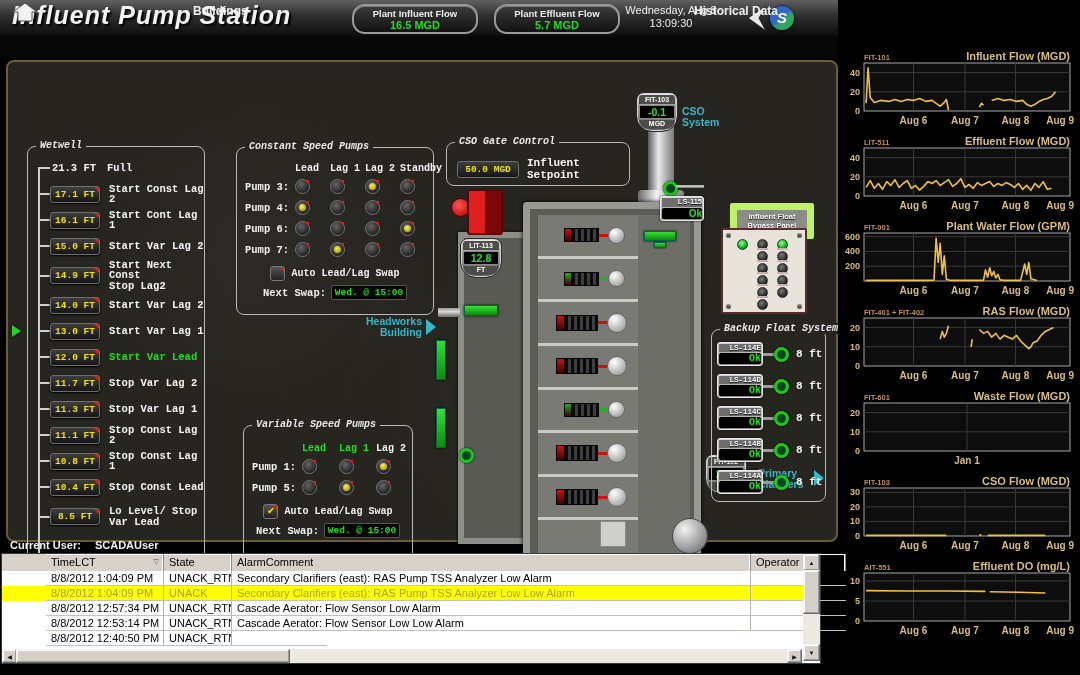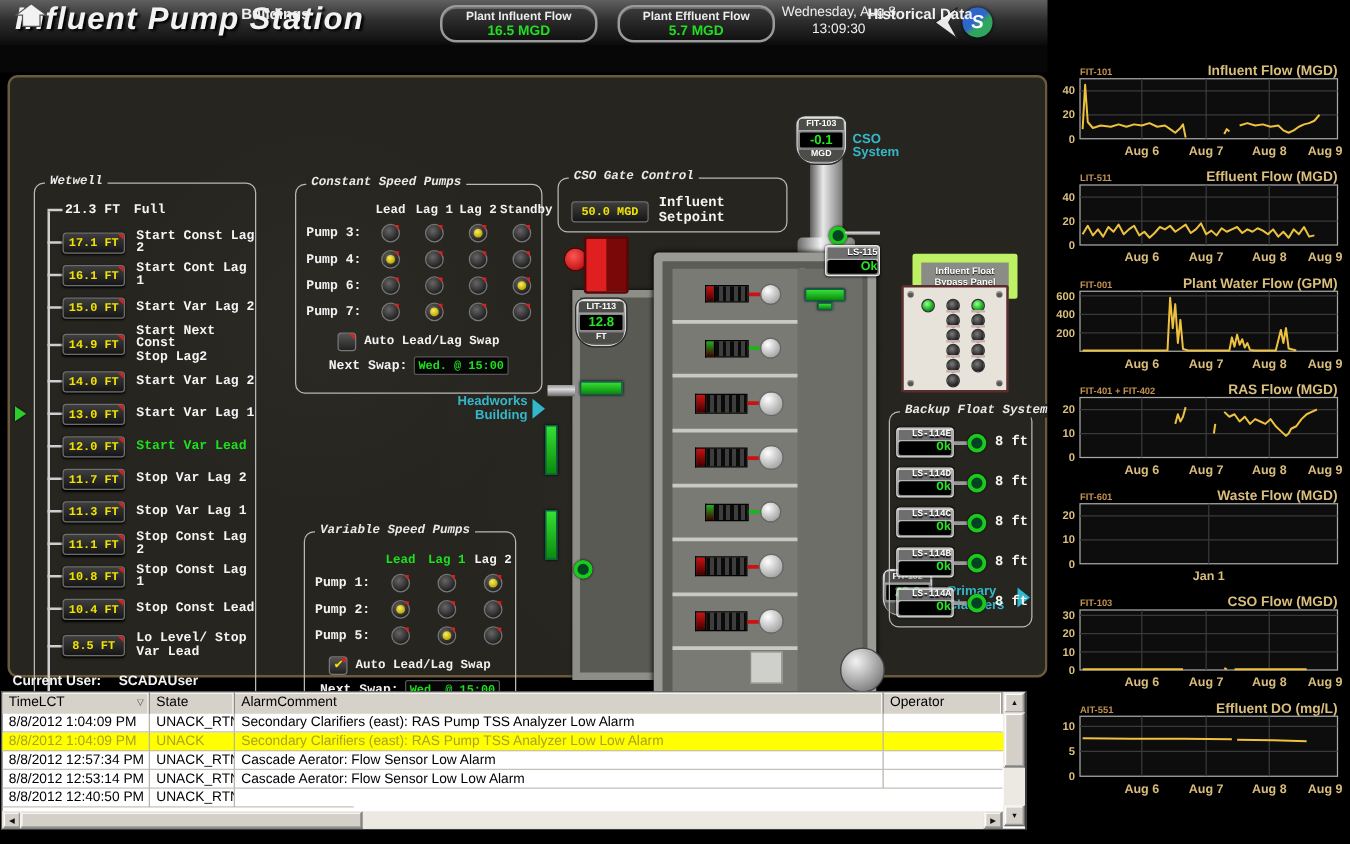--- a/index.html
+++ b/index.html
@@ -61,21 +61,21 @@
     border-top:6px solid transparent;border-bottom:6px solid transparent;filter:drop-shadow(0 0 1px #000);}
   .corner{position:absolute;top:0;right:0;width:0;height:0;border-top:5px solid #d42222;border-left:5px solid transparent;}
 
   
   #cpanel{left:228px;top:85px;width:196px;height:166px;}
   #vpanel{left:235px;top:363px;width:168px;height:143px;}
   .pp-head,.pp-row{display:flex;align-items:center;height:21px;padding-left:8px;}
   .pp-head{margin-top:12px;height:16px;}
   #vpanel .pp-head{margin-top:14px;}
   .pp-lab{width:50px;flex:none;font-size:10.5px;font-weight:bold;color:#f2f2f2;}
-  .pp-col{width:35px;flex:none;text-align:center;font-size:10px;font-weight:bold;color:#f2f2f2;}
+  .pp-col{width:35px;flex:none;font-size:10px;font-weight:bold;color:#f2f2f2;}
   #vpanel .pp-col{width:37px;}
   .pp-col.green{color:#1ee11e;}
   .radio{position:relative;display:inline-block;width:13px;height:13px;border-radius:50%;
     background:radial-gradient(circle at 40% 35%,#666,#222 70%,#000);border:1px solid #777;
     vertical-align:middle;cursor:pointer;}
   .radio .dot{position:absolute;left:3px;top:3px;width:7px;height:7px;border-radius:50%;
     background:radial-gradient(circle at 40% 35%,#ffee55,#b0a000 80%);}
   .radio .corner{border-top-width:4px;border-left-width:4px;}
   .swaprow{display:flex;align-items:center;justify-content:center;margin-top:6px;gap:6px;}
   .chk{position:relative;width:13px;height:13px;border-radius:3px;border:1px solid #777;
@@ -171,21 +171,21 @@
 
   
   #charts{position:absolute;left:838px;top:0;width:242px;height:675px;background:#000;}
   .chart{position:absolute;left:4px;width:234px;height:84px;cursor:pointer;}
   svg text{font-family:"Liberation Sans",sans-serif;}
 
   
   #cu{position:absolute;left:10px;top:539px;font-size:11px;font-weight:bold;color:#f2f2f2;}
   #cu span{margin-left:14px;}
   #atable{position:absolute;left:1px;top:553px;width:818px;height:109px;background:#fff;border:1px solid #3a3a3a;}
-  .tr{display:flex;height:15px;}
+  .tr{display:flex;height:15px;padding-left:44px;}
   .tr.head{height:17px;background:#d6d2ca;}
   .td{box-sizing:border-box;padding:1px 0 0 5px;font-size:11px;color:#000;white-space:nowrap;overflow:hidden;
     border-right:1px solid #b8b4ac;}
   .tr.head .td{border-right:1px solid #8a8a8a;box-shadow:inset 0 1px 0 #fff,inset -1px 0 0 #fff;
     font-size:11px;padding-top:2px;position:relative;}
   .tr:not(.head) .td{border-bottom:1px solid #c6c2ba;}
   .c0{width:118px;flex:none;}
   .c1{width:68px;flex:none;}
   .c2{width:519px;flex:none;}
   .c3{width:95px;flex:none;border-right:none;}
@@ -455,26 +455,20 @@
             <span class="pp-lab"></span>
             <span class="pp-col green">Lead</span>
             <span class="pp-col green">Lag 1</span>
             <span class="pp-col">Lag 2</span>
           </div>
           <div class="pp-row">
             <span class="pp-lab">Pump 1:</span>
             <span class="pp-col"><span class="radio"><span class="corner"></span></span></span>
             <span class="pp-col"><span class="radio"><span class="corner"></span></span></span>
             <span class="pp-col"><span class="radio"><span class="corner"></span><span class="dot"></span></span></span>
-          </div>
-          <div class="pp-row">
-            <span class="pp-lab">Pump 2:</span>
-            <span class="pp-col"><span class="radio"><span class="corner"></span><span class="dot"></span></span></span>
-            <span class="pp-col"><span class="radio"><span class="corner"></span></span></span>
-            <span class="pp-col"><span class="radio"><span class="corner"></span></span></span>
           </div>
           <div class="pp-row">
             <span class="pp-lab">Pump 5:</span>
             <span class="pp-col"><span class="radio"><span class="corner"></span></span></span>
             <span class="pp-col"><span class="radio"><span class="corner"></span><span class="dot"></span></span></span>
             <span class="pp-col"><span class="radio"><span class="corner"></span></span></span>
           </div>
           <div class="swaprow">
             <span class="chk"><span class="corner"></span>✔</span>
             <span class="swaplab">Auto Lead/Lag Swap</span>

